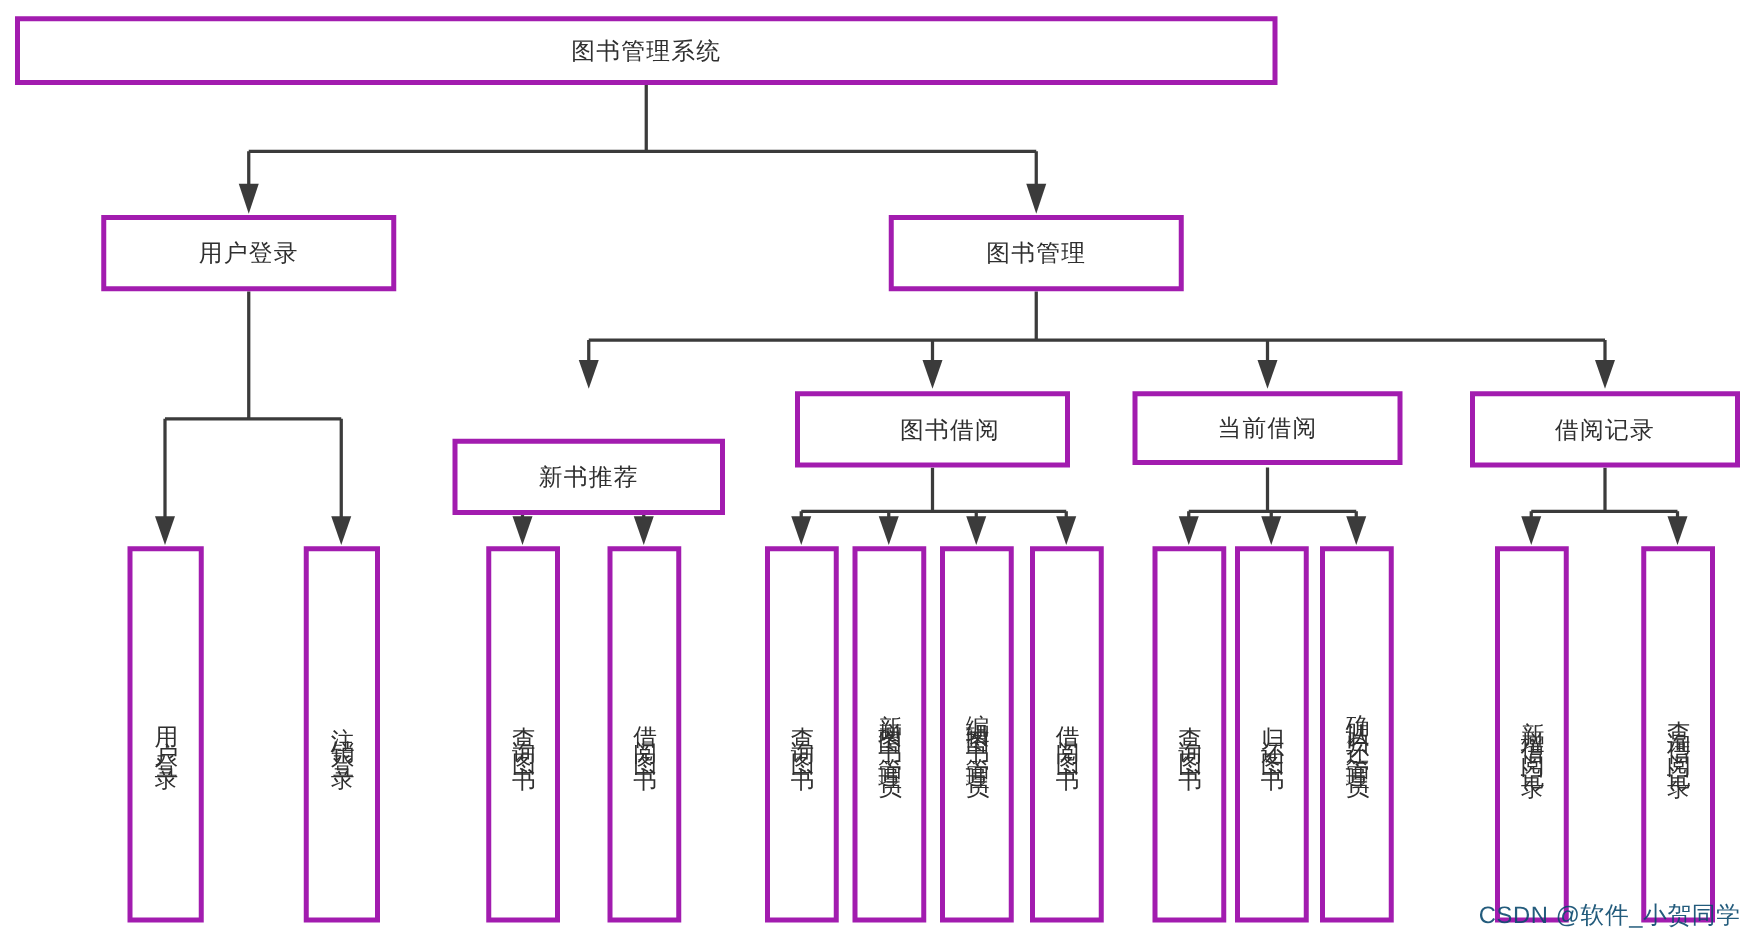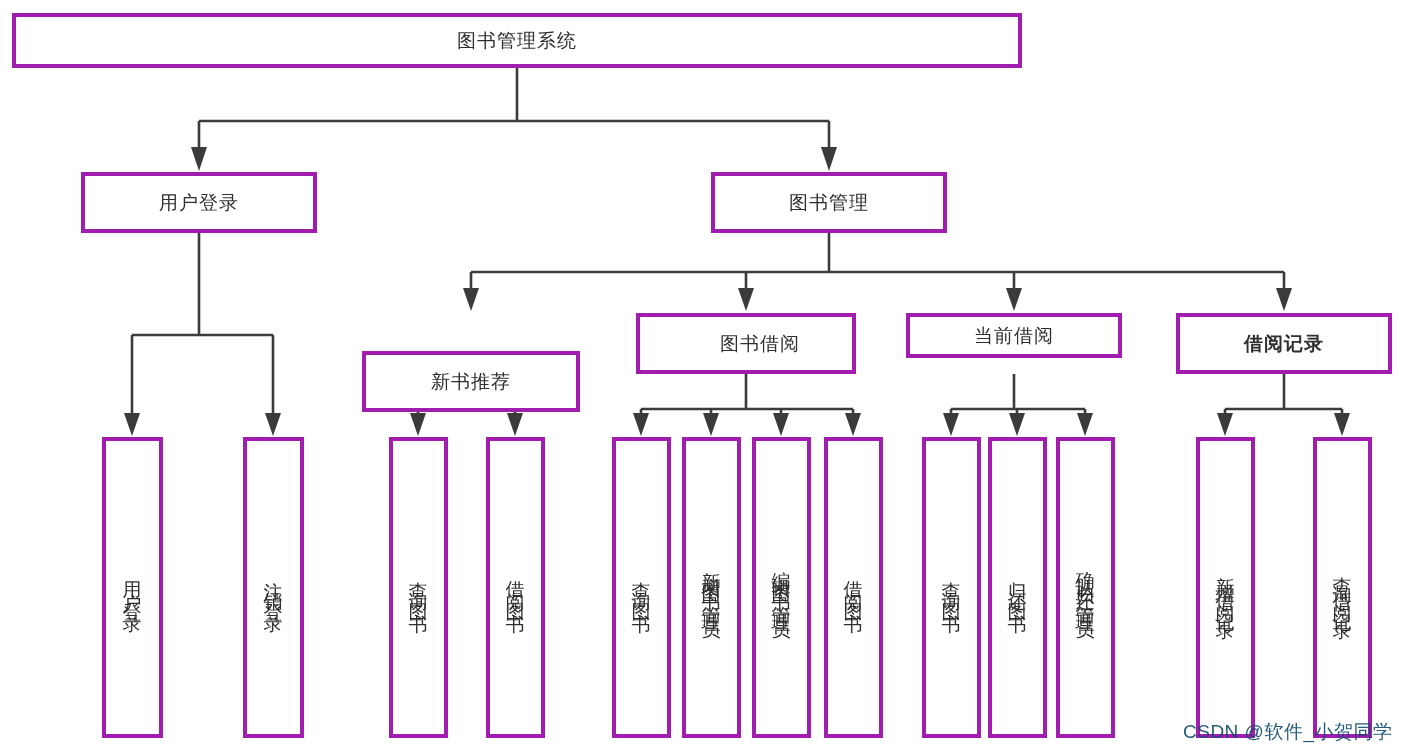--- a/index.html
+++ b/index.html
@@ -106,24 +106,24 @@
   <div class="box" style="left:711px; top:172px; width:236px; height:61px;">
     <span class="hlabel">图书管理</span>
   </div>
 
   <div class="box" style="left:362px; top:313px; width:218px; height:61px;margin-top:38px;">
     <span class="hlabel">新书推荐</span>
   </div>
   <div class="box" style="left:636px; top:313px; width:220px; height:61px;padding-left:28px;">
     <span class="hlabel">图书借阅</span>
   </div>
-  <div class="box" style="left:906px; top:313px; width:216px; height:45px;">
+  <div class="box" style="left:906px; top:313px; width:216px; height:59px;">
     <span class="hlabel">当前借阅</span>
   </div>
-  <div class="box" style="left:1176px; top:313px; width:216px; height:61px;font-weight:bold;">
+  <div class="box" style="left:1176px; top:313px; width:216px; height:61px;">
     <span class="hlabel">借阅记录</span>
   </div>
 
   <div class="box leaf" style="left:102px; top:437px; width:61px; height:301px;">
     <span class="vtext">用户登录</span>
   </div>
   <div class="box leaf" style="left:243px; top:437px; width:61px; height:301px;">
     <span class="vtext">注销登录</span>
   </div>
 

